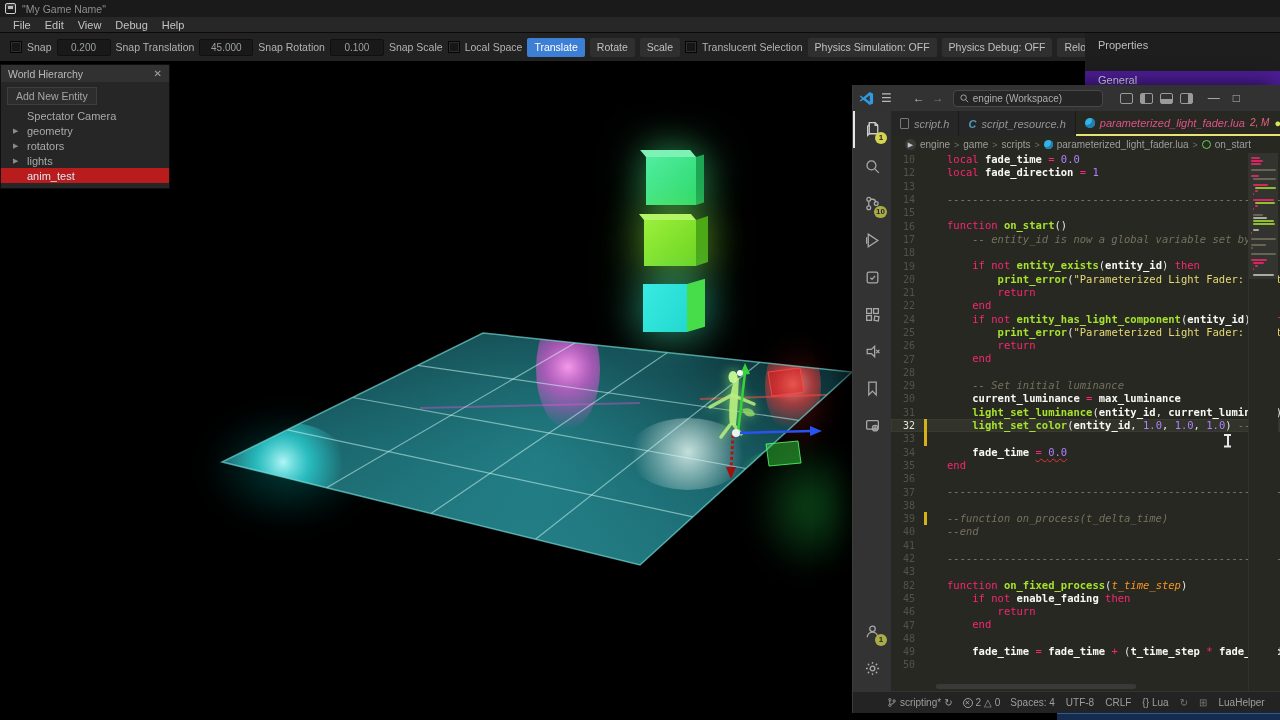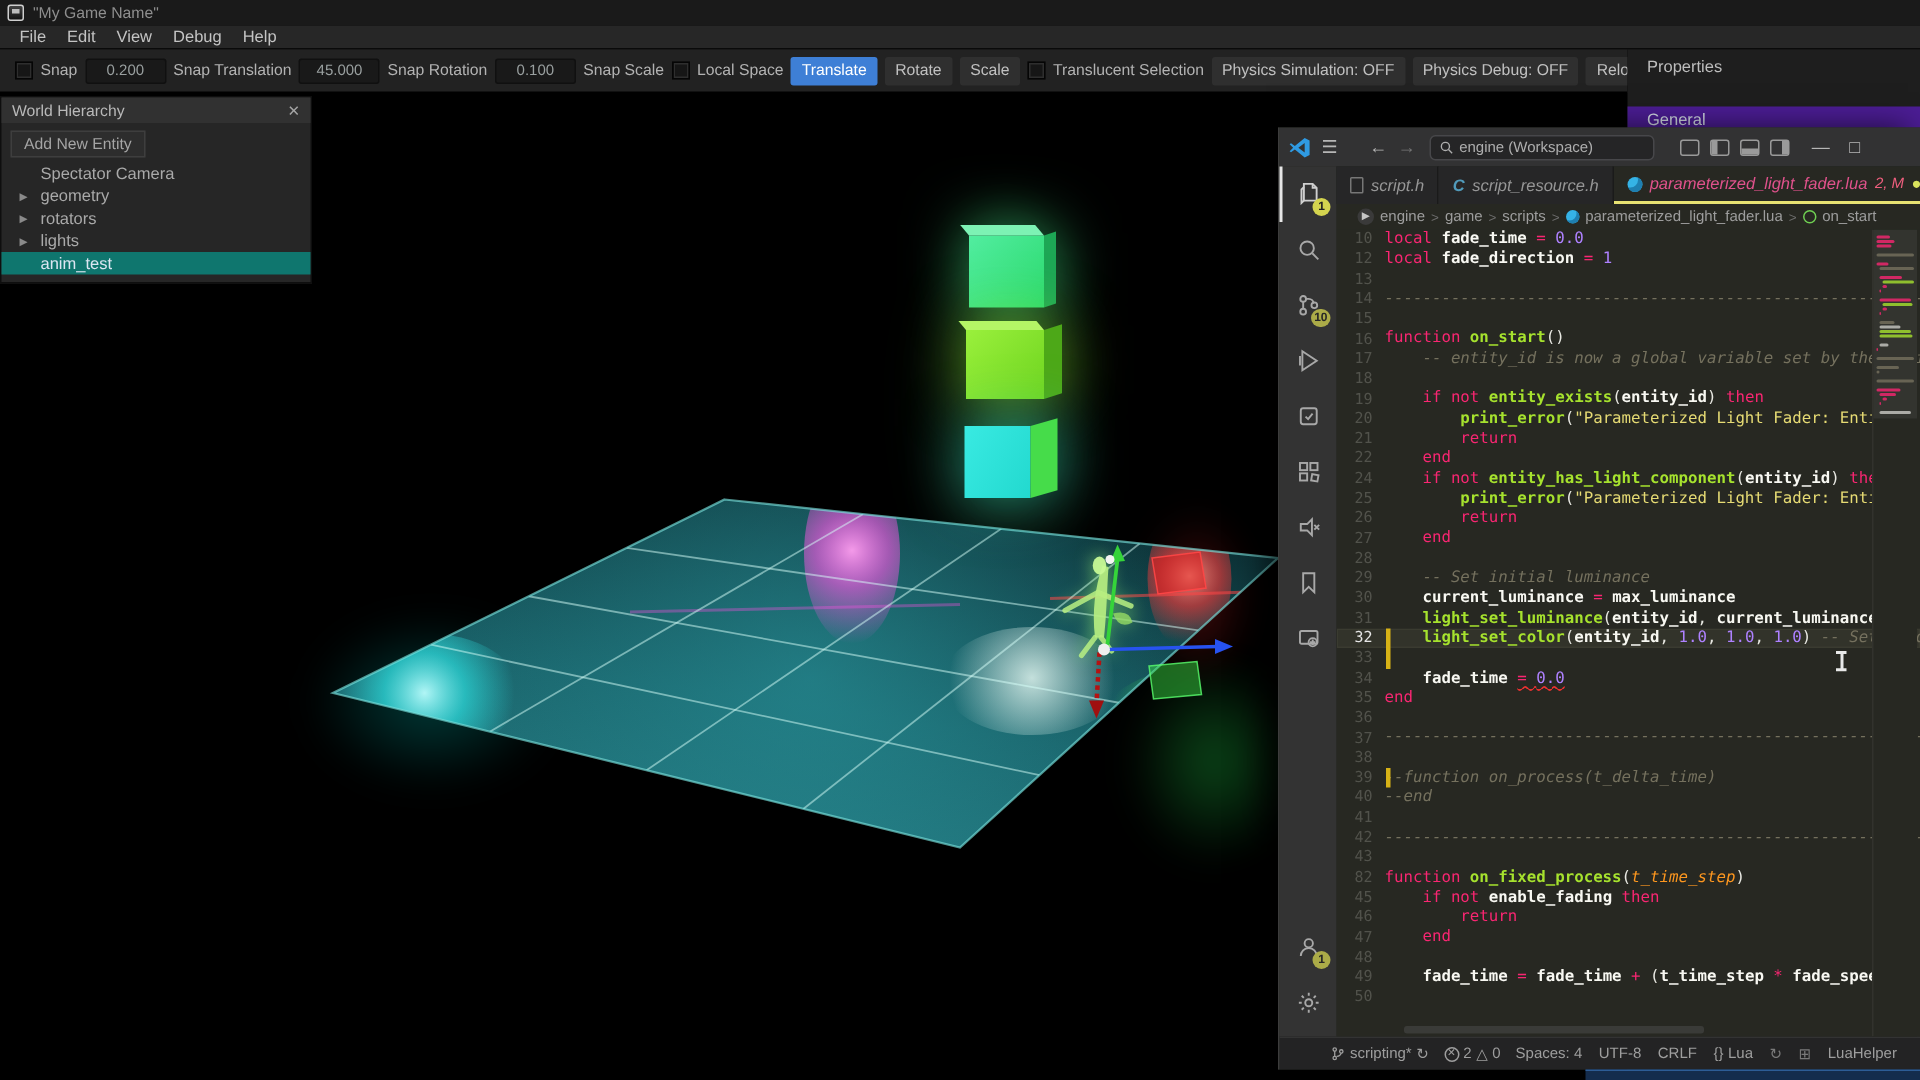--- a/index.html
+++ b/index.html
@@ -41,30 +41,30 @@
   #viewport { left:0; top:62px; width:1085px; height:658px; background:#000; overflow:hidden; z-index:1; }
   .haze { position:absolute; border-radius:50%; filter:blur(12px); }
   #vp-svg { position:absolute; left:0; top:0; }
 
   .cube { position:absolute; }
   .cube .front { position:absolute; left:0; top:0; }
   .cube .right { position:absolute; transform-origin:top left; }
   .cube .top { position:absolute; transform-origin:bottom left; }
 
   
-  #hier { left:0; top:64px; width:208px; height:125px; background:#262626;
+  #hier { left:0; top:64px; width:170px; height:125px; background:#262626;
     border:1px solid #0e0e0e; z-index:6; }
   #hier-head { height:17px; background:#313131; display:flex; align-items:center;
     justify-content:space-between; padding:0 7px; }
   #hier-title { font-size:10.5px; color:#b9b9b9; }
   #hier-close { font-size:10px; color:#a5a5a5; cursor:default; }
   #hier-add { display:inline-block; margin:5px 0 3px 6px; padding:2px 8px;
     border:1px solid #3e3e3e; background:#2d2d2d; color:#a5a5a5; font-size:10.5px; }
   .tree-row { height:15px; display:flex; align-items:center; font-size:11px; color:#a9a9a9; }
-  .tree-row.selected { background:#0f766e; color:#dce6f2; }
+  .tree-row.selected { background:#b91c1c; color:#dce6f2; }
   .tree-arrow { width:14px; margin-left:12px; font-size:7px; color:#8a8a8a; text-align:left; }
   .tree-label { white-space:nowrap; }
 
   
   #vsc { left:852px; top:85px; width:428px; height:628px; background:#272822;
     border-left:1px solid #3c3c3c; box-shadow:-8px 0 20px rgba(0,0,0,.65); z-index:20;
     display:flex; flex-direction:column; }
   #vsc-title { height:26px; background:#323233; display:flex; align-items:center;
     padding:0 6px; gap:7px; flex:none; }
   #vsc-logo { width:15px; height:15px; flex:none; }
@@ -108,21 +108,21 @@
     font-size:7px; text-align:center; line-height:11px; }
   .crumb-lua { width:9px; height:9px; border-radius:50%; background:#35b3e6; box-shadow:inset -2px -2px 0 #1e7fb0; }
   .crumb-method { width:9px; height:9px; border-radius:50%; border:1.5px solid #6fce52; }
 
   #editor { flex:1; position:relative; overflow:hidden; background:#272822; font-family:"DejaVu Sans Mono", monospace; }
   .code-row { height:13.3px; display:flex; align-items:center; position:relative; }
   .code-row.cur { background:#32332a; box-shadow:inset 0 0 0 1px #3a3b30; }
   .ln { width:32px; flex:none; text-align:right; color:#90908a66; font-size:10px; padding-right:8px; }
   .code-row.cur .ln { color:#e6e6e6; }
   .gmark { position:absolute; left:33px; top:0; bottom:0; width:3px; background:#d7b216; }
-  .ct { font-size:10.5px; white-space:pre; line-height:13.3px; }
+  .ct { font-size:10.5px; white-space:pre; line-height:13.3px;margin-left:24px; }
   .tk-k { color:#f92672; } .tk-v { color:#f8f8f2; font-weight:600; }
   .tk-n { color:#ae81ff; } .tk-f { color:#a6e22e; font-weight:600; }
   .tk-c { color:#75715e; font-style:italic; } .tk-s { color:#e6db74; }
   .tk-p { color:#fd971f; font-style:italic; } .tk-w { color:#e8e8e2; }
   .tk-e { text-decoration:underline wavy #f03030 1px; text-underline-offset:2px; }
 
   #minimap { position:absolute; right:2px; top:0; width:30px; bottom:0; background:#272822;
     border-left:1px solid rgba(255,255,255,.05); }
   .mm-bar { position:absolute; height:2px; border-radius:1px; opacity:.8; }
   #mm-slider { position:absolute; left:0; right:0; top:0; height:126px; background:rgba(255,255,255,.06); }

